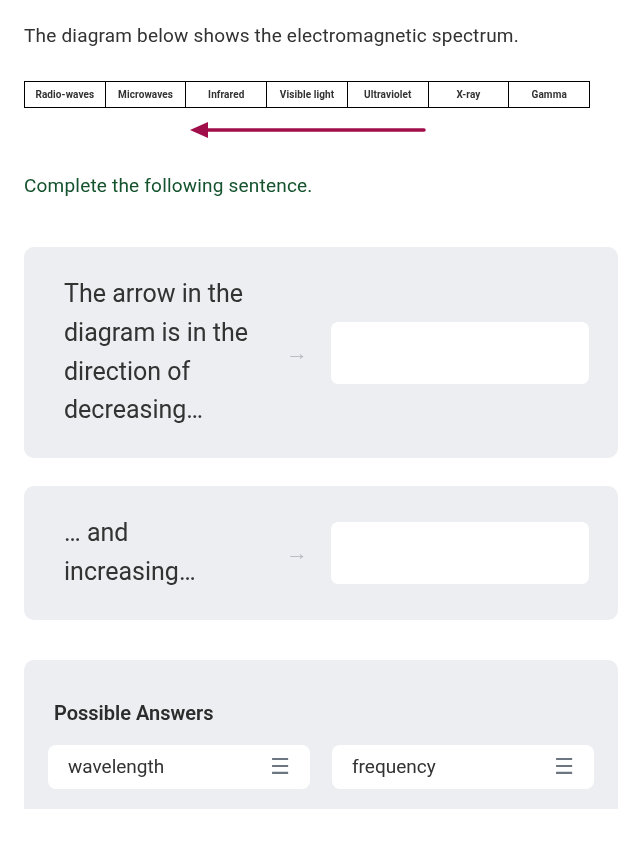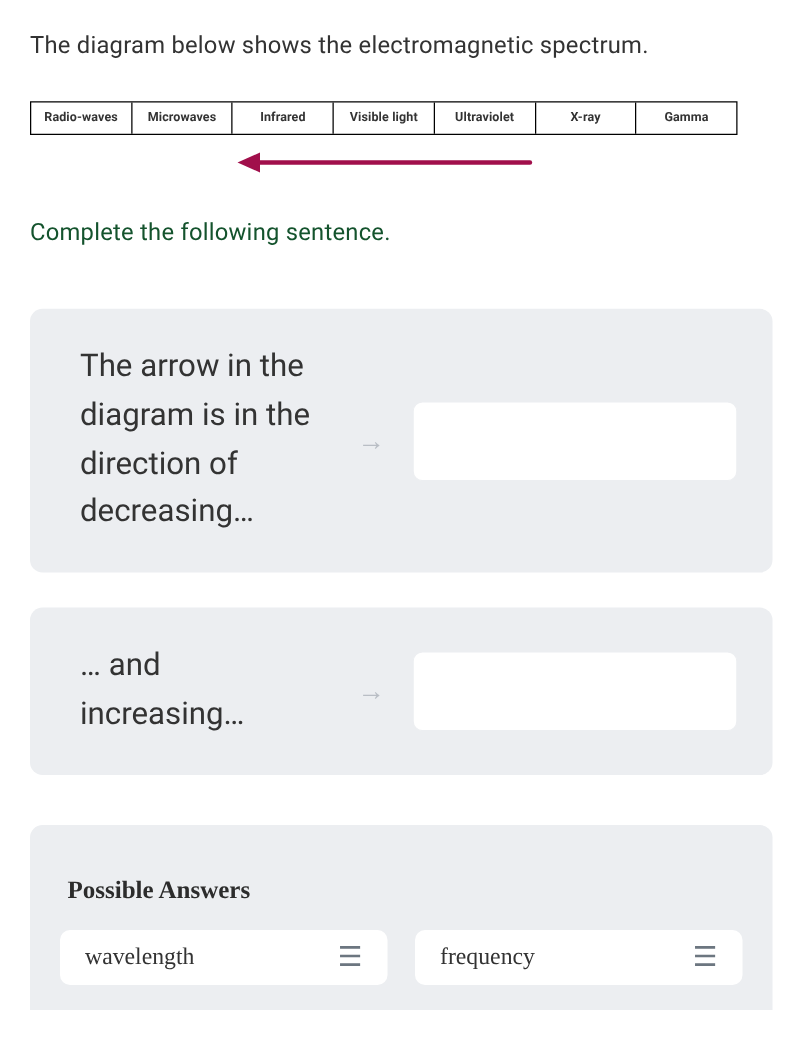--- a/index.html
+++ b/index.html
@@ -49,21 +49,20 @@
     border: 1px solid #eceef1;
     border-radius: 8px;
     height: 64px;
   }
 
   .answers-card {
     background: #eceef1;
     border-radius: 10px 10px 0 0;
     padding: 41px 24px 20px 24px;
     margin-top: 40px;
-    font-family: Liberation Serif, serif;
   }
   .answers-title {
     font-size: 20px;
     font-weight: 600;
     color: #2c2c2c;
     margin-bottom: 20px;
     padding-left: 6px;
   }
   .chips { display: flex; gap: 22px; }
   .chip {

